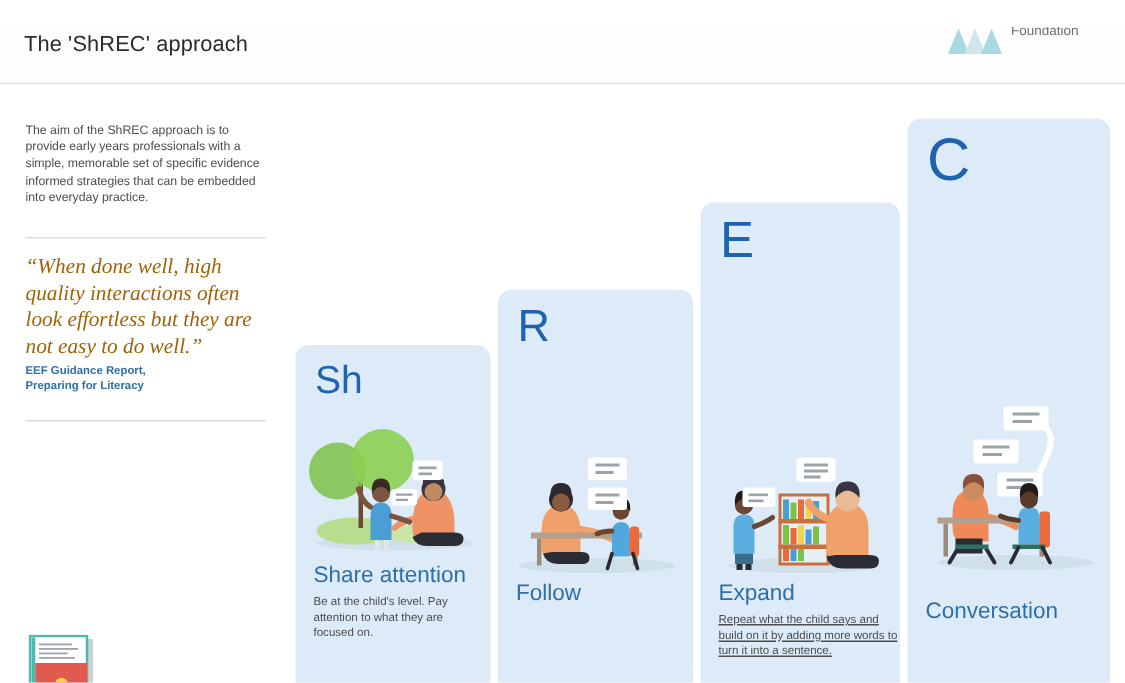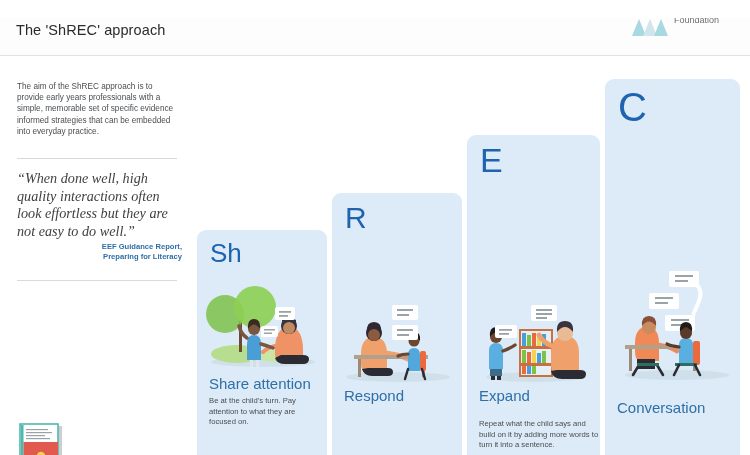--- a/index.html
+++ b/index.html
@@ -63,29 +63,28 @@
     position: absolute; left: 17px; top: 140px;
     width: 160px; height: 1px;
     background: #d8dbdd;
   }
   #quote {
     position: absolute; left: 17px; top: 152px;
     width: 165px;
     font-family: "Liberation Serif", serif;
     font-style: italic;
     font-size: 14.2px; line-height: 17.6px;
-    color: #404040;
+    color: #a16207;
   }
   #quote-source {
     position: absolute; left: 17px; top: 224px;
     width: 165px;
     font-size: 7.6px; line-height: 10px;
     color: #2f6fa8;
     font-weight: bold;
-    text-align: right;
   }
   #left-rule-2 {
     position: absolute; left: 17px; top: 262px;
     width: 160px; height: 1px;
     background: #d8dbdd;
   }
 
   
   #resource {
     position: absolute; left: 17px; top: 405px;
@@ -143,21 +142,21 @@
   #card-e  .card-letter { top: 8px;  font-size: 34px; }
   #card-c  .card-letter { top: 8px;  font-size: 40px; }
 
   #card-sh .card-title { top: 145px; }
   #card-r  .card-title { top: 194px; }
   #card-e  .card-title { top: 252px; text-align: right; }
   #card-c  .card-title { top: 320px; }
 
   #card-sh .card-body { top: 166px; }
   #card-r  .card-body { top: 215px; width: 116px; }
-  #card-e  .card-body { top: 284px; width: 120px; }
+  #card-e  .card-body { top: 273px; width: 120px; text-decoration: underline; }
   #card-c  .card-body { top: 329px; width: 120px; }
 
   #card-sh .card-art { left: 6px; top: 44px; width: 120px; height: 96px; }
   #card-r  .card-art { left: 4px; top: 106px; width: 124px; height: 84px; }
   #card-e  .card-art { left: 8px; top: 168px; width: 122px; height: 80px; }
   #card-c  .card-art { left: 12px; top: 190px; width: 120px; height: 114px; }
 </style>
 </head>
 <body>
 
@@ -236,21 +235,21 @@
 
       <rect x="58" y="52" width="17" height="11" rx="2" fill="#ffffff"></rect>
       <rect x="61" y="55" width="11" height="1.5" fill="#9aa3a8"></rect>
       <rect x="61" y="58.5" width="8" height="1.5" fill="#9aa3a8"></rect>
       <rect x="72" y="33" width="20" height="13" rx="2" fill="#ffffff"></rect>
       <rect x="76" y="37" width="12" height="1.8" fill="#9aa3a8"></rect>
       <rect x="76" y="41" width="9" height="1.8" fill="#9aa3a8"></rect>
     </svg>
 
     <div class="card-title">Share attention</div>
-    <div class="card-body">Be at the child's turn. Pay attention to what they are focused on.</div>
+    <div class="card-body">Be at the child's level. Pay attention to what they are focused on.</div>
   </div>
 
   <div class="card" id="card-r">
     <div class="card-letter">R</div>
 
     <svg class="card-art" viewBox="0 0 124 84">
       <ellipse cx="62" cy="78" rx="52" ry="5" fill="#cfe0ea"></ellipse>
 
       <path d="M30 74 q-5 -2 -5 -9 l0 -10 q0 -16 13 -18 q13 2 13 18 l0 19 z" fill="#f0a06b"></path>
       <path d="M26 70 q2 7 10 7 l16 0 q5 0 5 -4 q0 -4 -5 -4 l-20 0 z" fill="#2b2b33"></path>
@@ -271,21 +270,21 @@
       <path d="M72 70 l-3 10 M86 70 l3 10" stroke="#2b2b33" stroke-width="2.4" fill="none" stroke-linecap="round"></path>
 
       <rect x="56" y="6" width="26" height="15" rx="2" fill="#ffffff"></rect>
       <rect x="61" y="10" width="16" height="2" fill="#9aa3a8"></rect>
       <rect x="61" y="15" width="12" height="2" fill="#9aa3a8"></rect>
       <rect x="56" y="26" width="26" height="15" rx="2" fill="#ffffff"></rect>
       <rect x="61" y="30" width="16" height="2" fill="#9aa3a8"></rect>
       <rect x="61" y="35" width="12" height="2" fill="#9aa3a8"></rect>
     </svg>
 
-    <div class="card-title">Respond</div>
+    <div class="card-title">Follow</div>
   </div>
 
   <div class="card" id="card-e">
     <div class="card-letter">E</div>
 
     <svg class="card-art" viewBox="0 0 122 80">
       <ellipse cx="61" cy="74" rx="50" ry="5" fill="#cfe0ea"></ellipse>
 
       <path d="M14 66 l0 -18 q0 -8 7 -8 q7 0 7 8 l0 18 z" fill="#5aaee0"></path>
       <rect x="15" y="66" width="12" height="7" fill="#3d6b8a"></rect>

